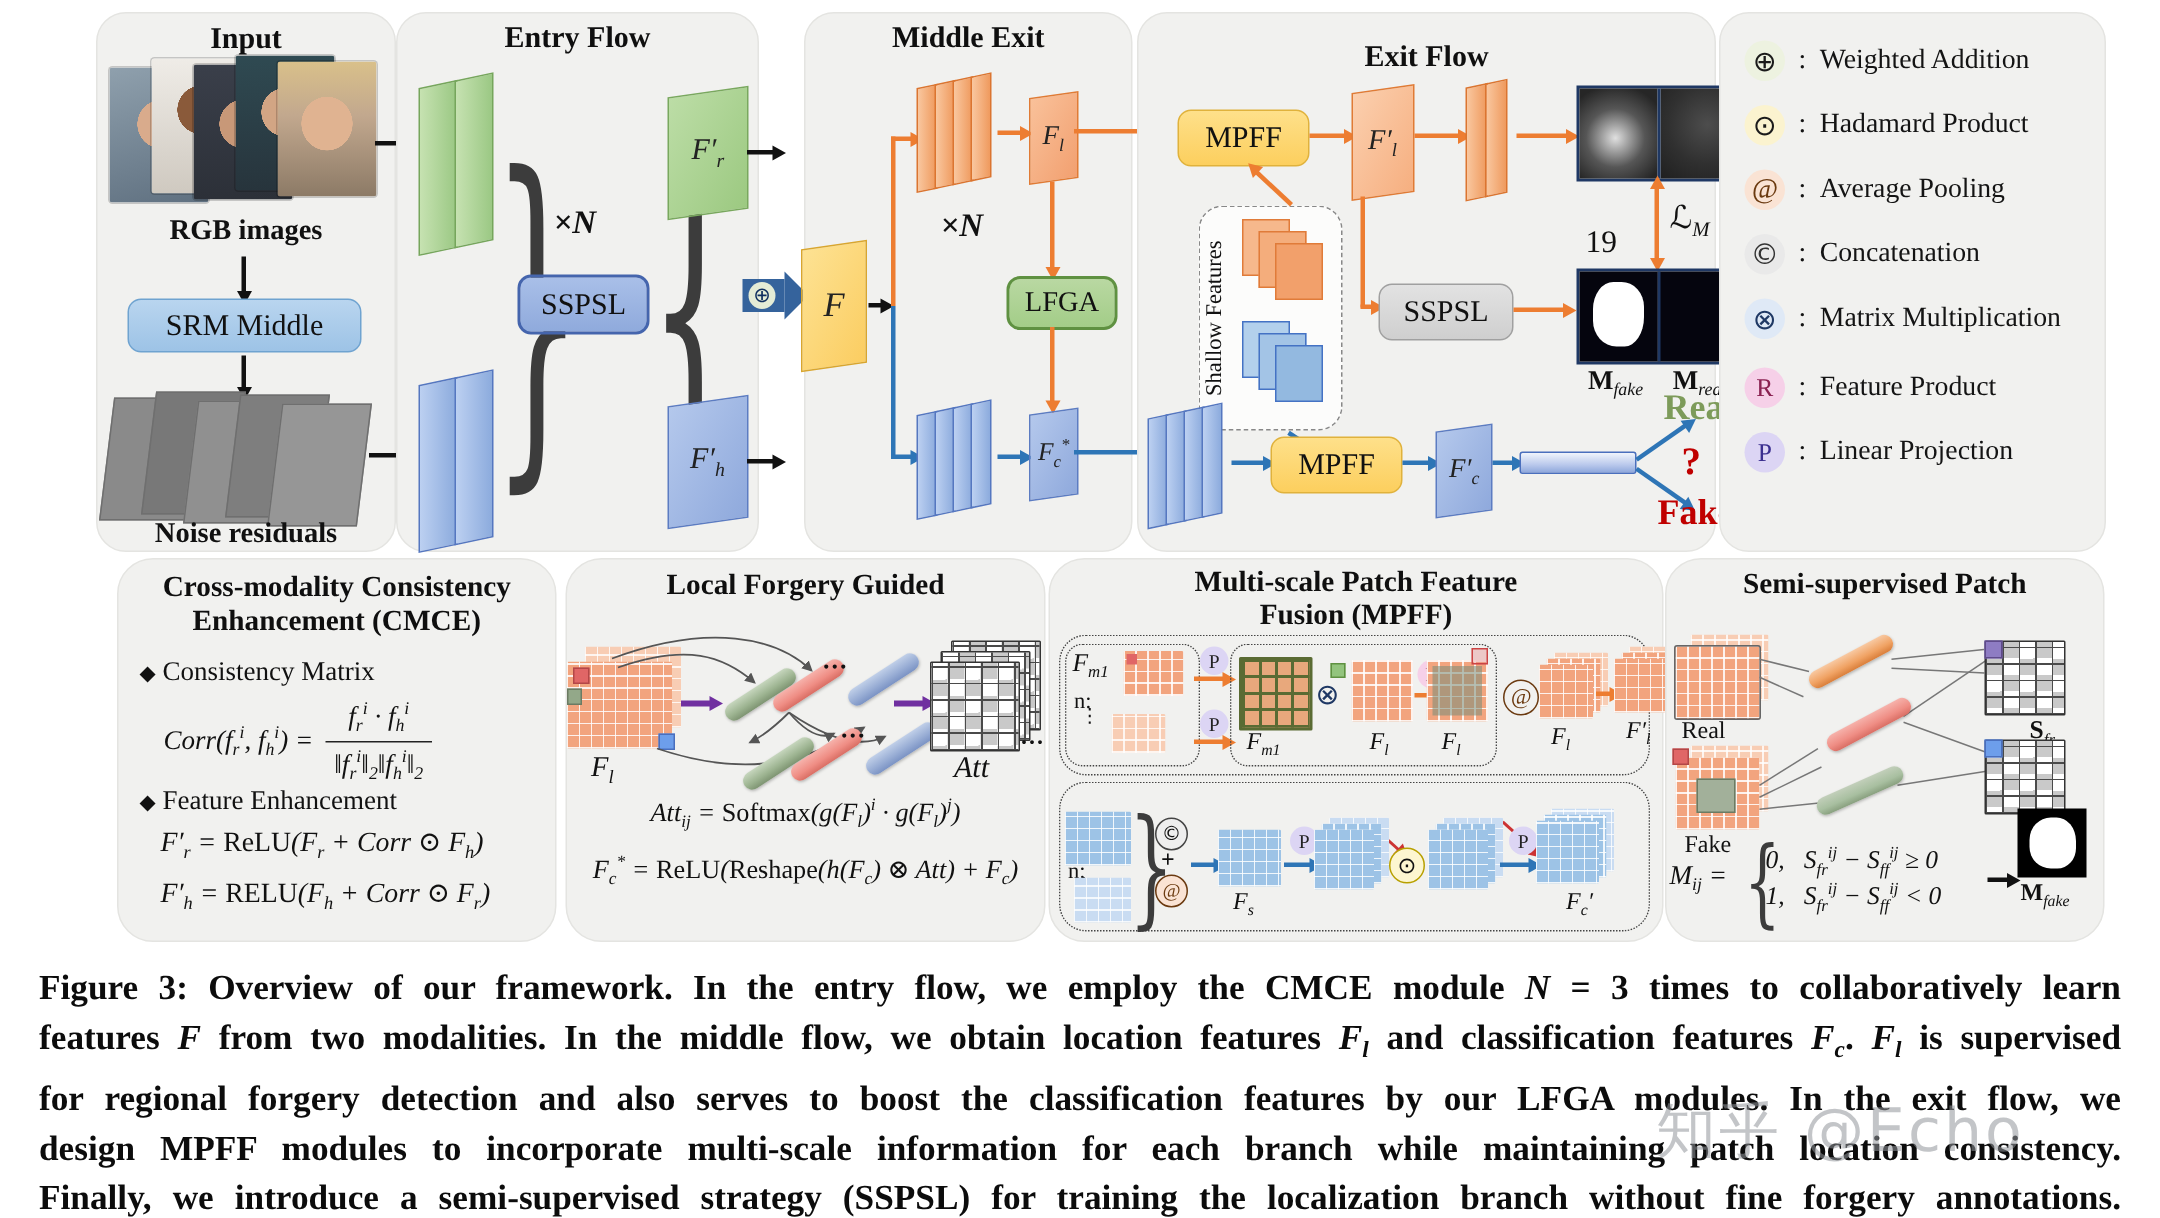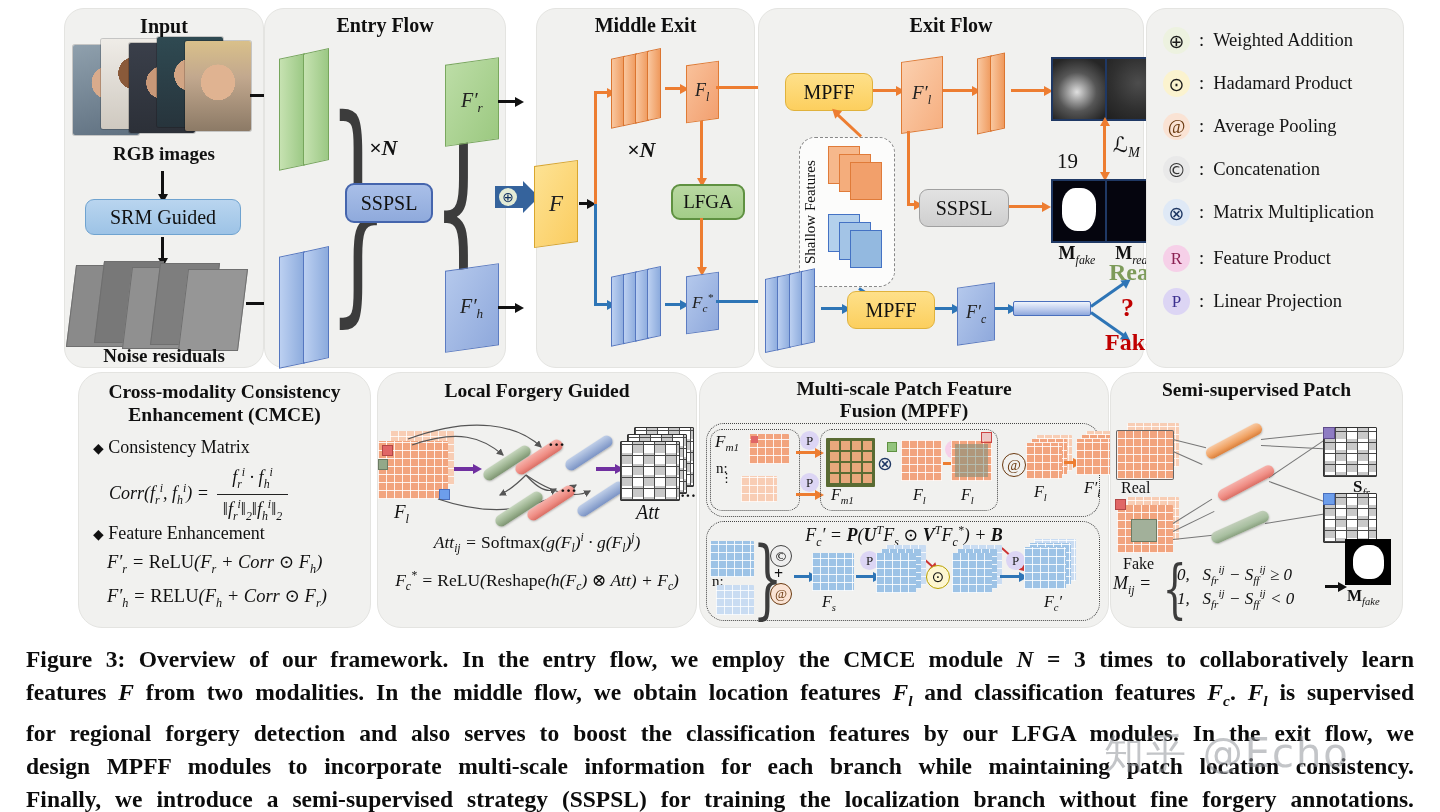--- a/index.html
+++ b/index.html
@@ -68,21 +68,21 @@
     <div class="ptitle" style="top:6px">Input</div>
     <div>
       <div class="photo" style="left:8px;top:36px;width:66px;height:90px;background:radial-gradient(ellipse 24% 18% at 52% 42%,#d9ab8c 0 99%,transparent 100%),linear-gradient(165deg,#8fa0ad,#5f7080)"></div>
       <div class="photo" style="left:36px;top:30px;width:66px;height:90px;background:radial-gradient(ellipse 24% 18% at 50% 38%,#8a5a3a 0 99%,transparent 100%),linear-gradient(#efece7,#cfc9c0)"></div>
       <div class="photo" style="left:64px;top:34px;width:66px;height:90px;background:radial-gradient(ellipse 24% 18% at 50% 44%,#c89878 0 99%,transparent 100%),linear-gradient(#3a3f4a,#2c3038)"></div>
       <div class="photo" style="left:92px;top:28px;width:66px;height:90px;background:radial-gradient(ellipse 24% 18% at 50% 42%,#d2a584 0 99%,transparent 100%),linear-gradient(#2f4a52,#27343c)"></div>
       <div class="photo" style="left:120px;top:32px;width:66px;height:90px;background:radial-gradient(ellipse 26% 20% at 50% 46%,#e0b391 0 99%,transparent 100%),linear-gradient(#d9c08a,#c2a88e 40%,#8c7a66)"></div>
     </div>
     <div class="lbl" style="left:0;top:134px;width:100%;text-align:center;font-weight:700;font-size:19px">RGB images</div>
     <div class="vl hd" style="left:96px;top:162px;height:24px;color:#111"></div>
-    <div class="btn" style="left:20px;top:190px;width:154px;height:34px;background:linear-gradient(#b9d5ef,#9dc3e6);border:1px solid #6fa3d0">SRM Guided</div>
+    <div class="btn" style="left:20px;top:190px;width:154px;height:34px;background:linear-gradient(#b9d5ef,#9dc3e6);border:1px solid #6fa3d0">SRM Middle</div>
     <div class="vl hd" style="left:96px;top:228px;height:22px;color:#111"></div>
     <div>
       <div class="sheet" style="left:6px;top:256px;width:58px;height:80px;background:#8a8a8a"></div>
       <div class="sheet" style="left:34px;top:252px;width:58px;height:80px;background:#787878"></div>
       <div class="sheet" style="left:62px;top:258px;width:58px;height:80px;background:#909090"></div>
       <div class="sheet" style="left:90px;top:254px;width:58px;height:80px;background:#7e7e7e"></div>
       <div class="sheet" style="left:118px;top:260px;width:58px;height:80px;background:#969696"></div>
     </div>
     <div class="lbl" style="left:0;top:336px;width:100%;text-align:center;font-weight:700;font-size:19px">Noise residuals</div>
   </div>
@@ -153,21 +153,21 @@
     <div class="hl hr" style="left:128px;top:294px;width:16px;color:#2e75b6"></div>
     <div class="fmap fm-bl" style="left:149px;top:265px;width:31px;height:56px">
         <span style="font-size:17px">F<sub>c</sub><sup>*</sup></span>
       </div>
   </div>
 
   <div class="hl hr" style="left:716px;top:86px;width:62px;color:#ed7d31"></div>
   <div class="hl hr" style="left:716px;top:300px;width:46px;color:#2e75b6"></div>
 
   <div class="panel" style="left:758px;top:8px;width:384px;height:358px">
-    <div class="ptitle" style="top:5px">Exit Flow</div>
+    <div class="ptitle" style="top:18px">Exit Flow</div>
     <div class="btn" style="left:26px;top:64px;width:86px;height:36px;background:linear-gradient(#fee08a,#fccf5e);border:1px solid #e0b23c">MPFF</div>
     <div class="hl hr" style="left:114px;top:80px;width:24px;color:#ed7d31"></div>
     <div class="fmap fm-or" style="left:142px;top:50px;width:40px;height:70px;background:linear-gradient(120deg,#fbcfae,#f6af80)">
         <span style="font-size:19px">F′<sub>l</sub></span>
       </div>
     <div class="hl hr" style="left:184px;top:80px;width:30px;color:#ed7d31"></div>
     <div class="stack st-or" style="left:220px;top:46px;width:28px;height:74px">
         <i style="width:13px"></i>
         <i style="width:13px"></i>
       </div>
@@ -353,21 +353,20 @@
     <div class="grid g-or" style="left:331px;top:66px;width:36px;height:36px"></div>
     <div class="grid g-or" style="left:326px;top:70px;width:36px;height:36px"></div>
     <div class="lbl it" style="left:334px;top:110px;font-size:16px">F<sub>l</sub></div>
     <div class="hl hr" style="left:364px;top:88px;width:10px;color:#ed7d31"></div>
     <div class="grid g-orlt" style="left:386px;top:58px;width:36px;height:36px"></div>
     <div class="grid g-or" style="left:381px;top:62px;width:36px;height:36px"></div>
     <div class="grid g-or" style="left:376px;top:66px;width:36px;height:36px"></div>
     <div class="lbl it" style="left:384px;top:106px;font-size:16px">F′<sub>l</sub></div>
 
     <div style="position:absolute;left:6px;top:148px;width:392px;height:98px;border:1.6px dotted #444;border-radius:18px"></div>
-    <div class="lbl it" style="left:0;top:150px;width:408px;text-align:center;font-size:18px">F<sub>c</sub>′ = <b>P</b>(<b>U</b><sup>T</sup>F<sub>s</sub> ⊙ <b>V</b><sup>T</sup>F<sub>c</sub><sup>*</sup>) + <b>B</b></div>
     <div class="dg hr" style="left:212px;top:174px;width:28px;height:1.5px;transform:rotate(42deg);color:#cc3333"></div>
     <div class="dg hr" style="left:302px;top:174px;width:28px;height:1.5px;transform:rotate(42deg);color:#cc3333"></div>
     <div class="grid g-bl" style="left:10px;top:168px;width:44px;height:36px"></div>
     <div class="lbl" style="left:12px;top:200px;font-size:15px">n:</div>
     <div class="lbl sym" style="left:16px;top:210px;font-size:13px">⋮</div>
     <div class="grid g-bllt" style="left:16px;top:212px;width:38px;height:30px"></div>
     <div class="brace" style="left:48px;top:166px;width:20px;height:78px;font-size:86px;line-height:78px;transform:scaleX(.55);text-align:center">}</div>
     <div class="lbl sym" style="left:70px;top:172px;width:20px;height:20px;border-radius:50%;background:#eee;border:1.5px solid #444;display:flex;align-items:center;justify-content:center;font-size:13px">©</div>
     <div class="lbl" style="left:74px;top:192px;font-size:16px;font-weight:700">+</div>
     <div class="lbl" style="left:70px;top:210px;width:20px;height:20px;border-radius:50%;background:#fae3d4;border:1.5px solid #6b3a10;display:flex;align-items:center;justify-content:center;font-style:italic;font-size:13px;color:#6b3a10">@</div>

